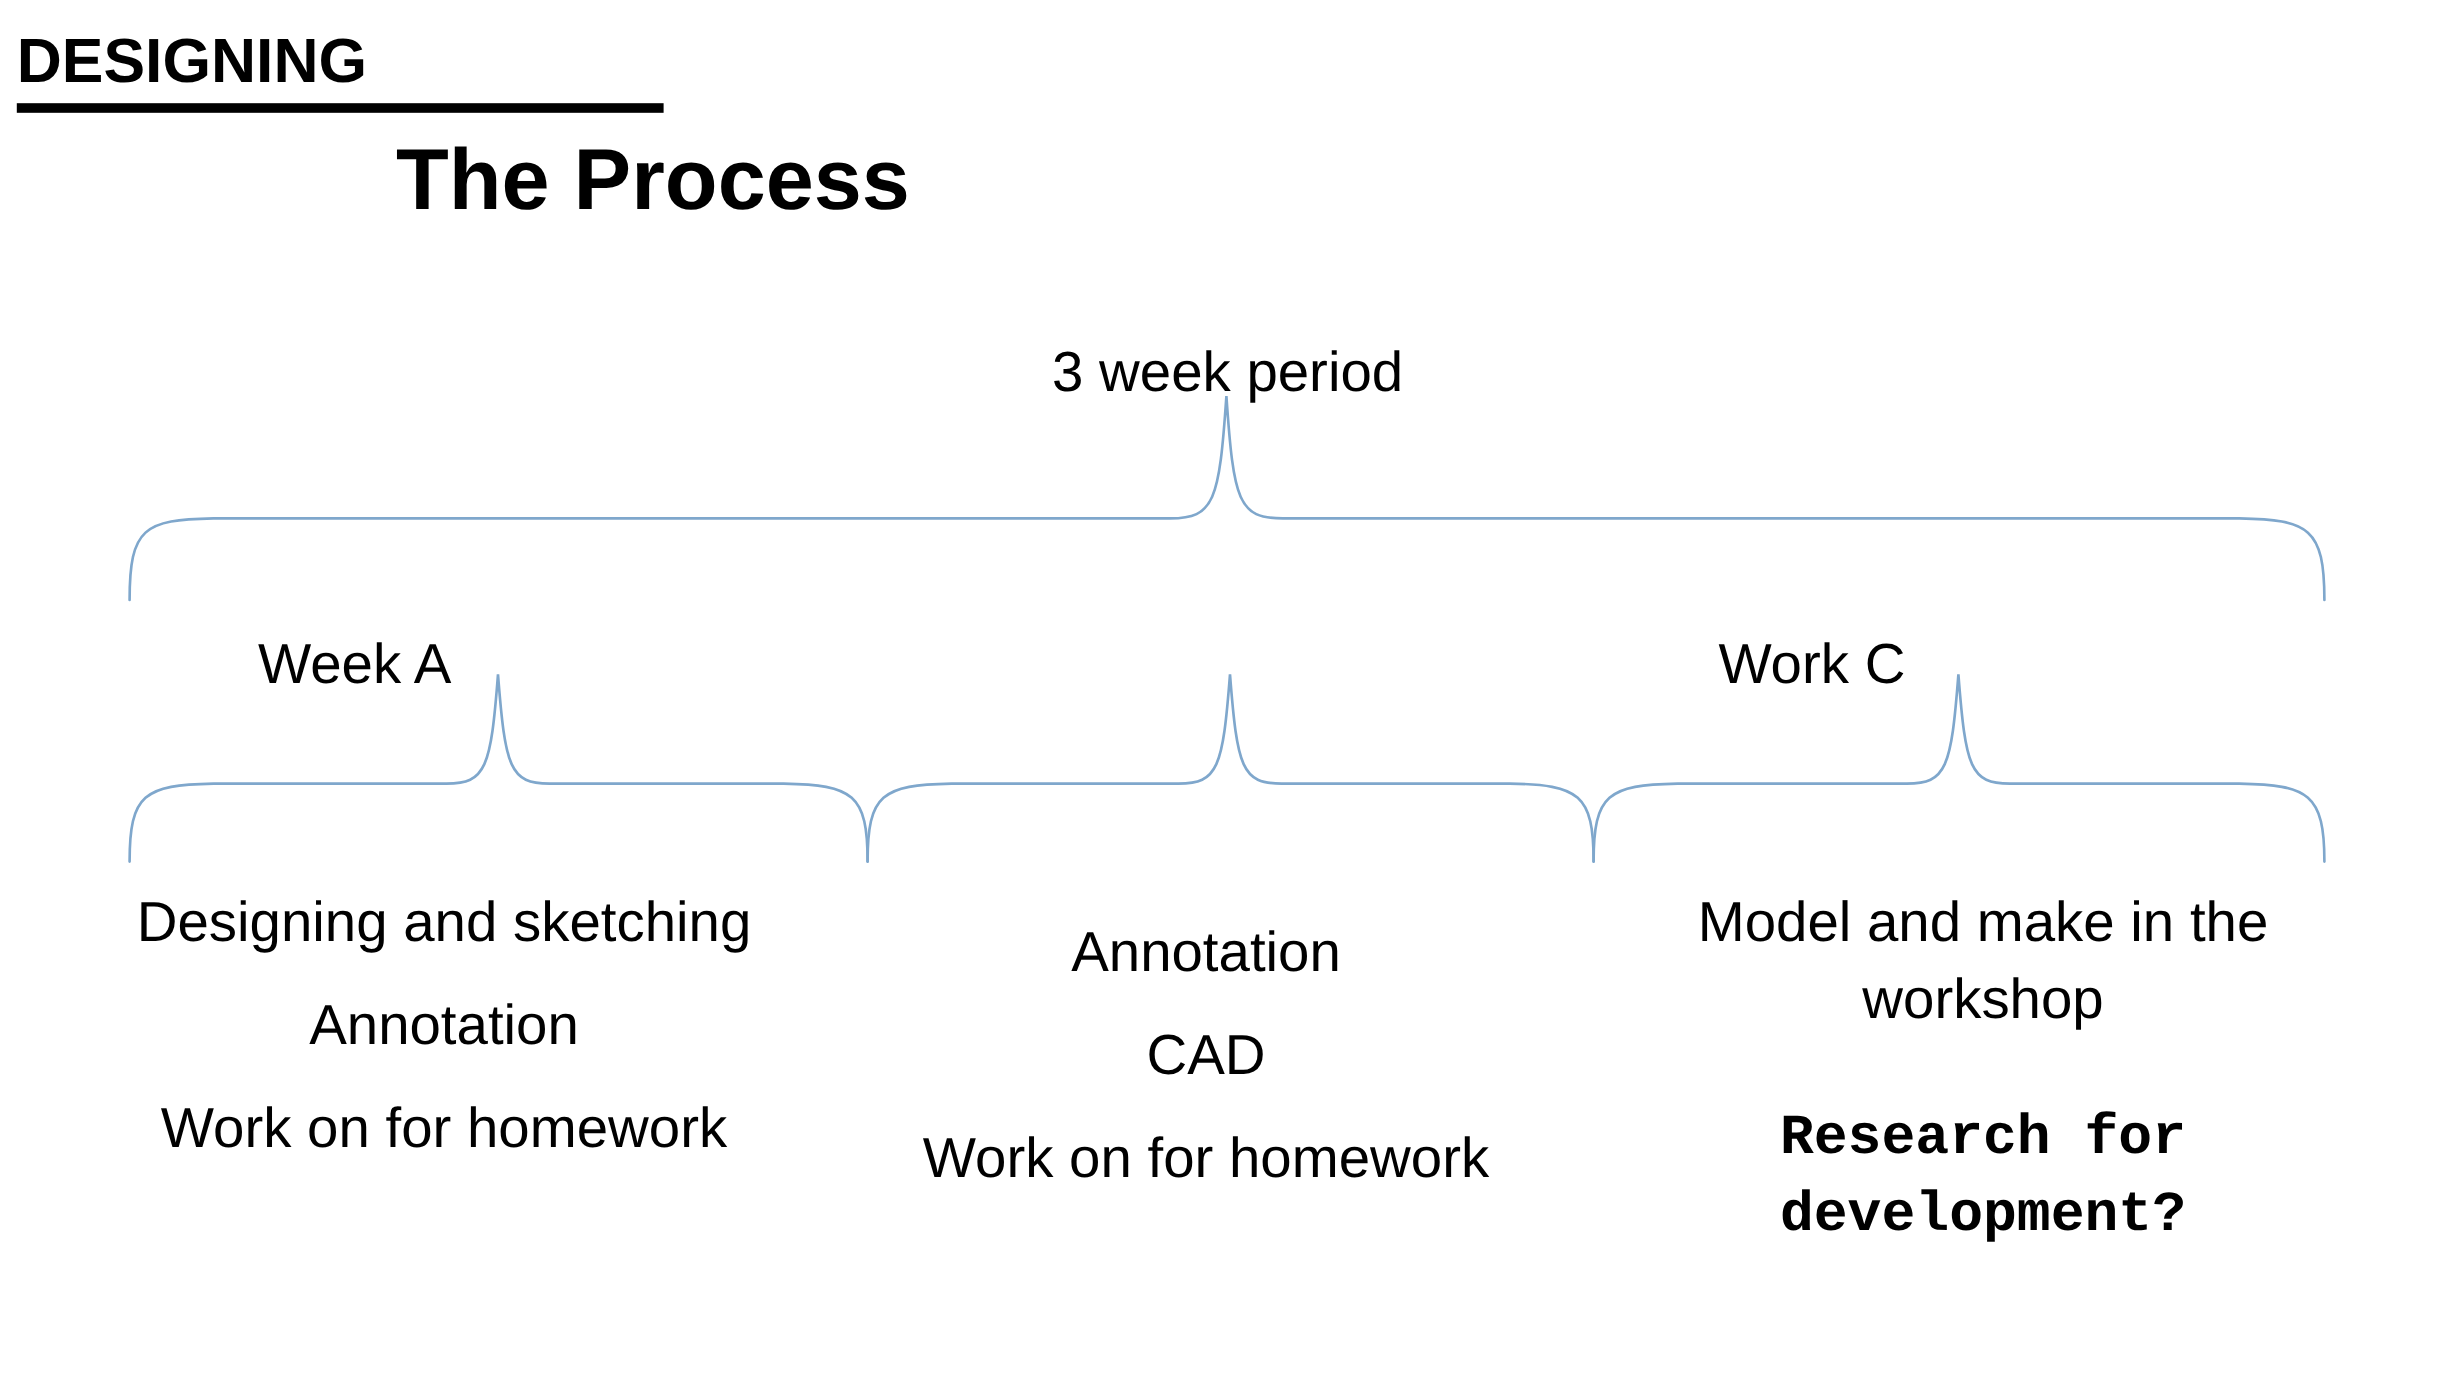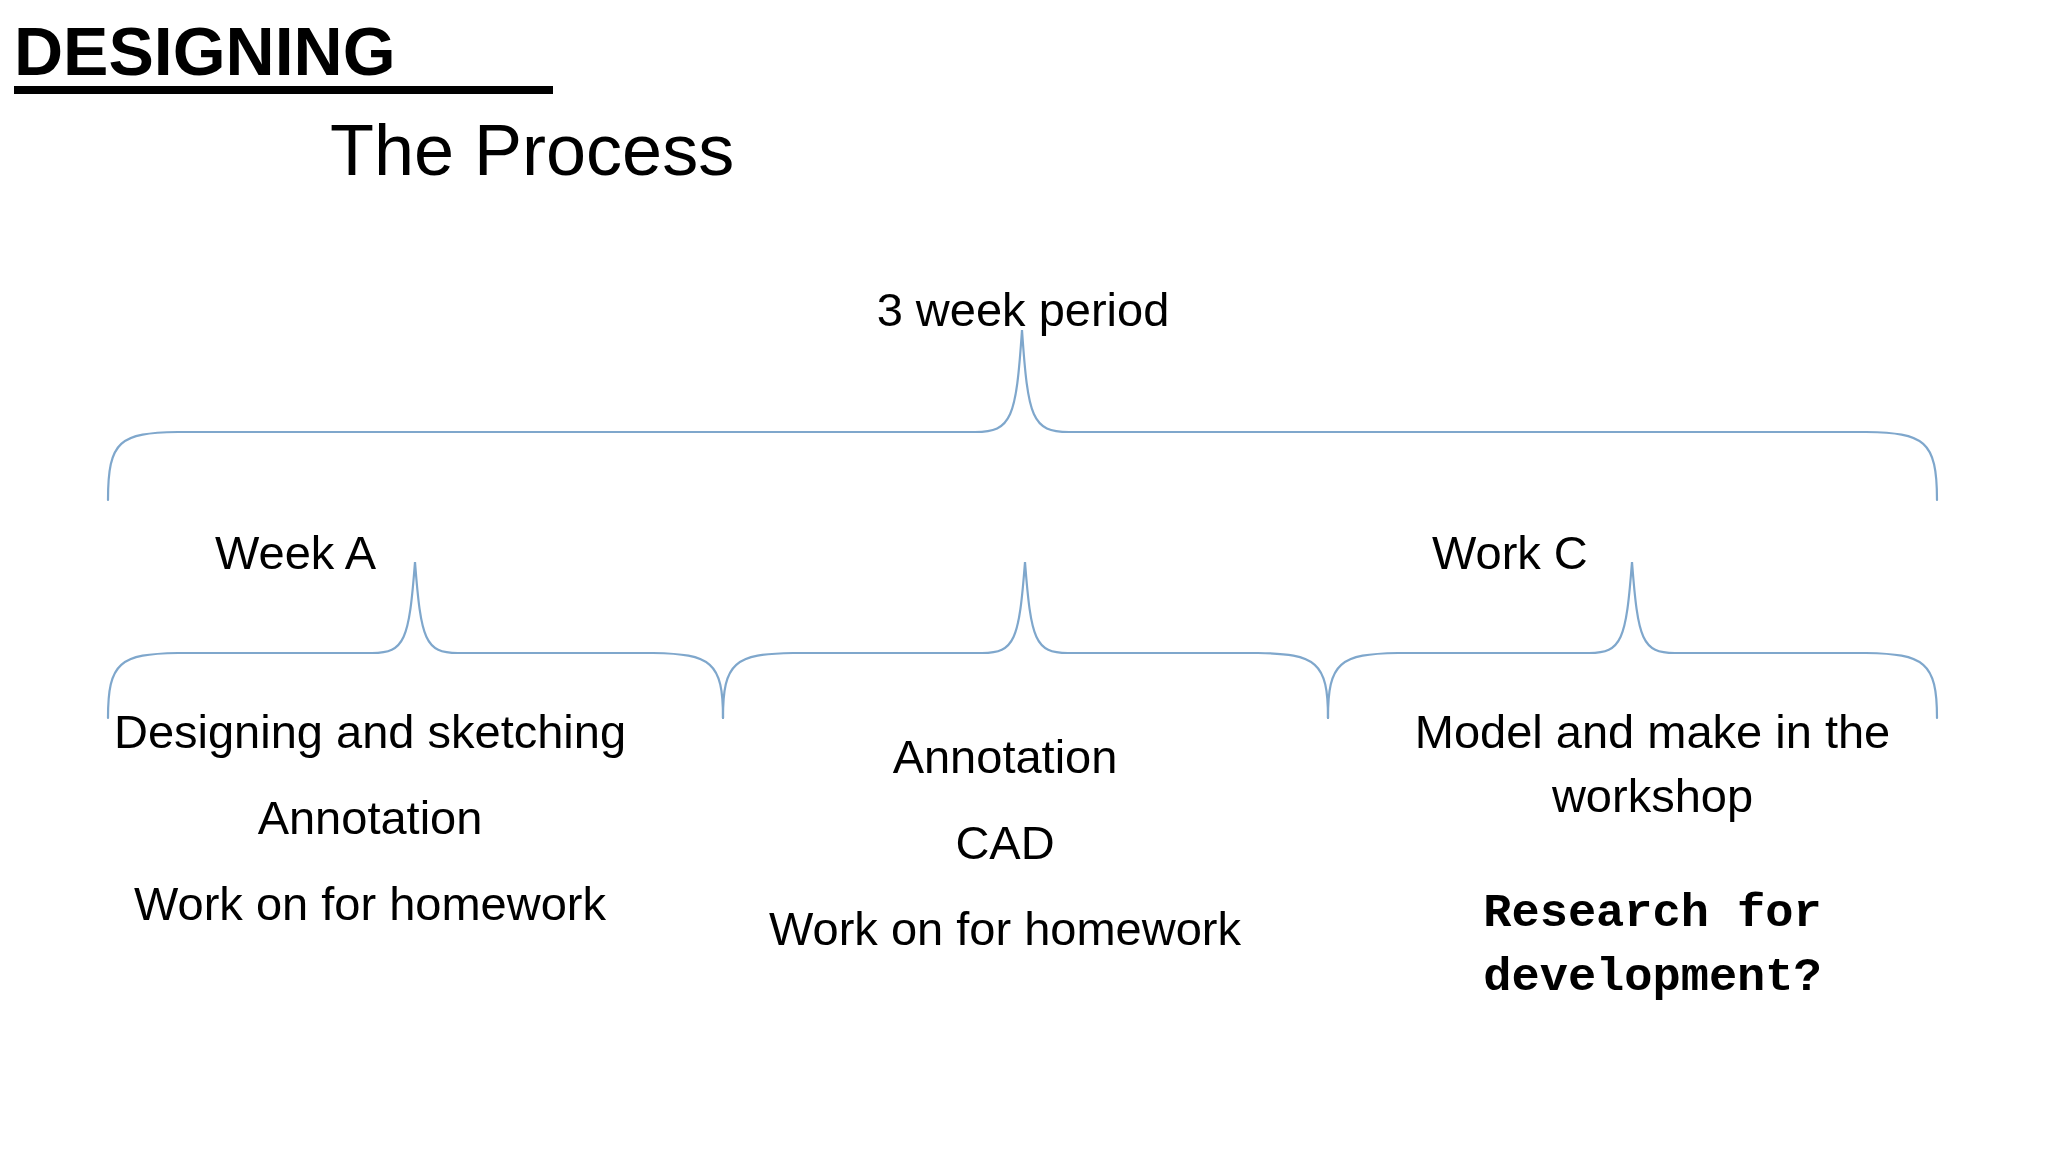--- a/index.html
+++ b/index.html
@@ -29,40 +29,40 @@
   .title-block {
     position: absolute;
     left: 0;
     top: 0;
     width: 2048px;
   }
   .title-main {
     position: absolute;
     left: 14px;
     top: 8px;
-    font-size: 68px;
+    font-size: 52px;
     font-weight: bold;
     line-height: 86px;
     letter-spacing: 0px;
     white-space: nowrap;
   }
   .title-underline {
     position: absolute;
     left: 14px;
     top: 86px;
     width: 539px;
     height: 8px;
     background: #000000;
   }
   .title-sub {
     position: absolute;
     left: 330px;
     top: 110px;
     font-size: 72px;
-    font-weight: normal;
+    font-weight: bold;
     line-height: 80px;
     white-space: nowrap;
   }
 
   
   .diagram {
     position: absolute;
     left: 0;
     top: 0;
     width: 2048px;
@@ -106,20 +106,21 @@
     text-align: center;
   }
   .col.c-a { left: 105px; top: 700px; width: 530px; }
   .col.c-b { left: 740px; top: 725px; width: 530px; }
   .col.c-c { left: 1365px; top: 700px; width: 575px; }
 
   .col .line {
     font-size: 47px;
     line-height: 64px;
     white-space: pre-line;
+    margin-top: 36px;
   }
   .col .line.gap-top { margin-top: 22px; }
   .col .line.bold { font-weight: bold; font-family: Liberation Mono, monospace; }
   .col .line.gap-big { margin-top: 54px; }
 </style>
 </head>
 <body>
 
 <div class="slide">
 

